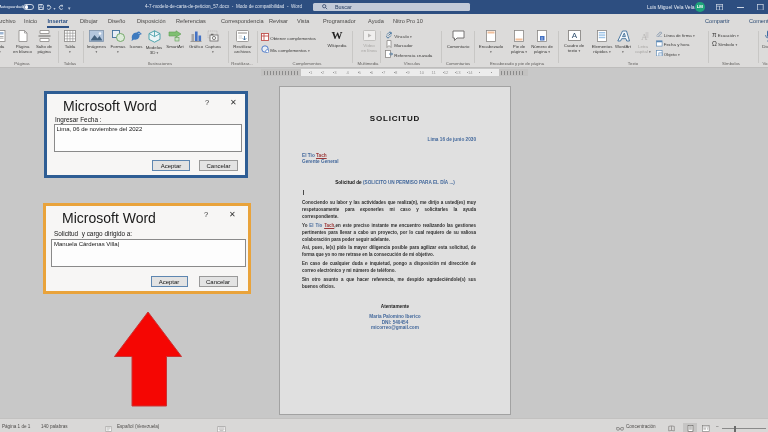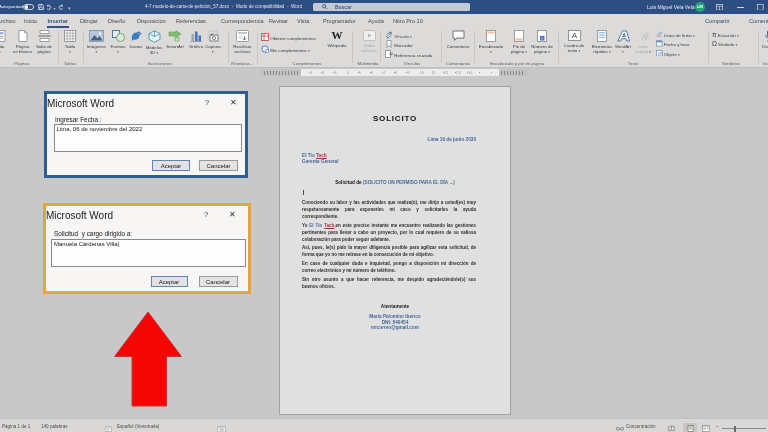--- a/index.html
+++ b/index.html
@@ -32,21 +32,21 @@
 #ruler .tk{position:absolute;top:1.5px;height:4px;background:repeating-linear-gradient(90deg,#8a8a8a 0,#8a8a8a 0.8px,transparent 0.8px,transparent 3px);}
 #ruler i{position:absolute;top:0.8px;font-style:normal;font-size:4.2px;color:#9a9a9a;}
 #ruler .mid{position:absolute;left:43px;top:2.6px;width:192px;height:1.7px;background:repeating-linear-gradient(90deg,transparent 0 5.2px,#999 5.2px 6px,transparent 6px 12.15px);}
 
 #page{left:280px;top:87px;width:230px;height:327px;background:#e0e0e0;outline:1px solid #a2a2a2;}
 #page .blue{color:#44699c;}
 #doc{position:absolute;left:22px;top:0;width:174px;}
 .para{font-size:4.5px;line-height:7.05px;text-align:justify;color:#2e2e2e;font-weight:600;margin-bottom:1.55px;}
 
 .dlg{background:#f7f6f5;}
-.dlg .tit{position:absolute;left:0;top:3.5px;font-size:10px;color:#1a1a1a;}
+.dlg .tit{position:absolute;left:16px;top:3.5px;font-size:14px;color:#1a1a1a;}
 .dlg .qm{position:absolute;top:3.5px;font-size:7.5px;color:#333;}
 .dlg .xm{position:absolute;top:3.5px;font-size:8px;color:#333;}
 .dlg .lab{position:absolute;left:8px;font-size:6.4px;color:#151515;}
 .dlg .inp{position:absolute;background:#fdfdfd;border:1px solid #8a8a8a;font-size:6px;color:#151515;padding:1px 2px;}
 .dlg .btn{position:absolute;width:45px;height:11px;background:#e3e3e3;border:1px solid #999;font-size:6px;color:#151515;text-align:center;line-height:10.5px;}
 #dlg1{left:44px;top:91px;width:204px;height:87px;border:3px solid #2e5d94;}
 #dlg2{left:43px;top:203px;width:208px;height:91px;border:3.5px solid #e9a33b;}
 
 #statusbar{left:0;top:418px;width:768px;height:14px;background:#d9d8d7;border-top:1px solid #c2c1c0;font-size:4.6px;color:#4f4d4b;}
 #statusbar .s{position:absolute;top:4.6px;white-space:nowrap;}
@@ -307,21 +307,21 @@
       <i style="left:146.2px;">9</i>
       <i style="left:158.4px;">10</i>
       <i style="left:170.5px;">11</i>
       <i style="left:182.7px;">12</i>
       <i style="left:194.8px;">13</i>
       <i style="left:207.0px;">14</i>
     </div>
 
 <div class="ab" id="page">
   <div id="doc">
-    <div style="font-size:8px;font-weight:bold;text-align:center;margin-top:26.5px;margin-left:-22px;margin-right:-34px;line-height:9px;color:#111;letter-spacing:0.8px;">SOLICITO</div>
+    <div style="font-size:8px;font-weight:bold;text-align:center;margin-top:26.5px;margin-left:-22px;margin-right:-34px;line-height:9px;color:#111;letter-spacing:0.8px;">SOLICITUD</div>
     <div class="blue" style="font-size:4.7px;font-weight:600;text-align:right;margin-top:14.5px;line-height:5.6px;">Lima 16 de junio 2030</div>
     <div class="blue" style="font-size:4.7px;font-weight:600;margin-top:10.5px;line-height:6px;">El Tío <span style="color:#9c3838;text-decoration:underline;">Tach</span><br>Gerente General</div>
     <div style="font-size:4.7px;font-weight:bold;text-align:center;margin-top:14.5px;margin-left:-22px;margin-right:-34px;line-height:5.6px;color:#111;">Solicitud de <span class="blue">(SOLICITO UN PERMISO PARA EL DÍA ...)</span></div>
     <div style="margin-top:4.2px;height:5.6px;line-height:0;"><span style="display:inline-block;vertical-align:top;width:0.9px;height:5.2px;background:#4a4a4a;margin-left:0.6px;margin-top:0.2px;"></span></div>
     <div class="para" style="margin-top:4px;">Conociendo su labor y las actividades que realiza(n), me dirijo a usted(es) muy respetuosamente para exponerles mi caso y solicitarles la ayuda correspondiente.</div>
     <div class="para">Yo <span class="blue">El Tío</span> <span style="color:#9c3838;text-decoration:underline;">Tach</span>,en este preciso instante me encuentro realizando las gestiones pertinentes para llevar a cabo un proyecto, por lo cual requiero de su valiosa colaboración para poder seguir adelante.</div>
     <div class="para">Así, pues, le(s) pido la mayor diligencia posible para agilizar esta solicitud, de forma que yo no me retrase en la consecución de mi objetivo.</div>
     <div class="para">En caso de cualquier duda e inquietud, pongo a disposición mi dirección de correo electrónico y mi número de teléfono.</div>
     <div class="para">Sin otro asunto a que hacer referencia, me despido agradeciéndole(s) sus buenos oficios.</div>
     <div style="font-size:4.7px;font-weight:600;text-align:center;margin-top:14.5px;margin-left:-22px;margin-right:-34px;line-height:6px;color:#1c1c1c;">Atentamente</div>

